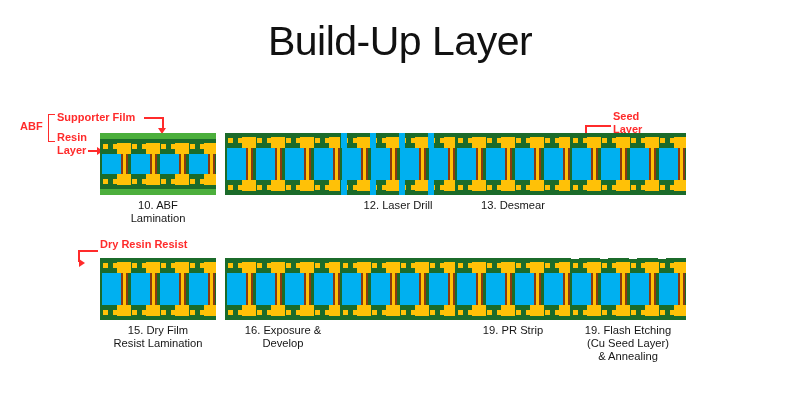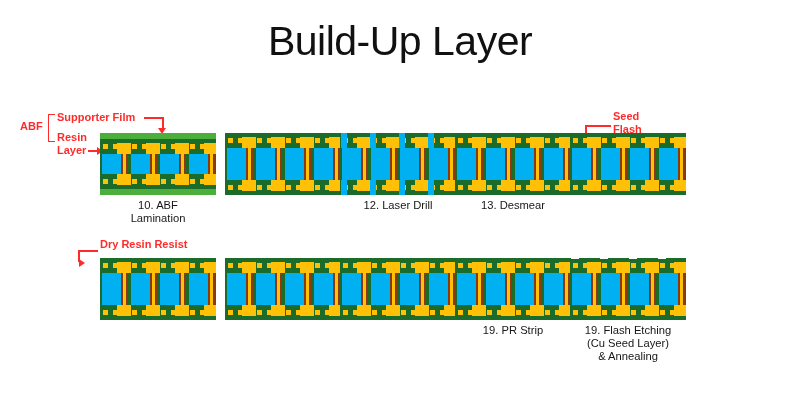--- a/index.html
+++ b/index.html
@@ -77,21 +77,21 @@
   <div class="rule" style="left:162px;top:117px;width:1.6px;height:12px;"></div>
   <div class="arrow-d" style="left:158px;top:128px;"></div>
   <div class="anno" style="left:57px;top:131px;">Resin
 Layer</div>
   <div class="rule" style="left:88px;top:150px;width:10px;height:1.6px;"></div>
   <div class="arrow-r" style="left:97px;top:147px;"></div>
 </div>
 
 <div>
   <div class="anno" style="left:613px;top:110px;">Seed
-Flash</div>
+Layer</div>
   <div class="rule" style="left:585px;top:125px;width:26px;height:1.6px;"></div>
   <div class="rule" style="left:585px;top:125px;width:1.6px;height:11px;"></div>
   <div class="arrow-d" style="left:582px;top:134px;"></div>
 </div>
 
 <div>
   <div class="anno" style="left:100px;top:238px;">Dry Resin Resist</div>
   <div class="rule" style="left:78px;top:250px;width:20px;height:1.6px;"></div>
   <div class="rule" style="left:78px;top:250px;width:1.6px;height:12px;"></div>
   <div class="arrow-r" style="left:79px;top:259px;"></div>
@@ -410,20 +410,22 @@
           <div class="via-br" style="left:21px;top:15px;width:7px;height:32px;"></div>
           <div class="via-cu" style="left:23px;top:15px;width:3px;height:32px;"></div>
           <div class="cu-pad" style="left:17px;top:4px;width:14px;height:11px;"></div>
           <div class="cu-pad" style="left:17px;top:47px;width:14px;height:11px;"></div>
           <div class="cu-dot" style="left:3px;top:5px;width:5px;height:5px;"></div>
           <div class="cu-dot" style="left:13px;top:5px;width:5px;height:5px;"></div>
           <div class="cu-dot" style="left:3px;top:52px;width:5px;height:5px;"></div>
           <div class="cu-dot" style="left:13px;top:52px;width:5px;height:5px;"></div>
         </div>
       </div>
+      <div class="caption">15. Dry Film
+Resist Lamination</div>
     </div>
     <div class="panel" style="left:225px;top:258px;width:116px;height:62px;">
       <div class="stack" style="width:116px;height:62px;">
         <div class="lyr resin" style="top:0px;height:15px;"></div>
         <div class="lyr resin" style="top:47px;height:15px;"></div>
         <div class="lyr resin" style="top:15px;height:32px;"></div>
         <div class="cell" style="left:0px;width:29px;">
           <div class="core-blk" style="left:2px;top:15px;width:19px;height:32px;"></div>
           <div class="via-br" style="left:21px;top:15px;width:7px;height:32px;"></div>
           <div class="via-cu" style="left:23px;top:15px;width:3px;height:32px;"></div>
@@ -461,20 +463,22 @@
           <div class="via-br" style="left:21px;top:15px;width:7px;height:32px;"></div>
           <div class="via-cu" style="left:23px;top:15px;width:3px;height:32px;"></div>
           <div class="cu-pad" style="left:17px;top:4px;width:14px;height:11px;"></div>
           <div class="cu-pad" style="left:17px;top:47px;width:14px;height:11px;"></div>
           <div class="cu-dot" style="left:3px;top:5px;width:5px;height:5px;"></div>
           <div class="cu-dot" style="left:13px;top:5px;width:5px;height:5px;"></div>
           <div class="cu-dot" style="left:3px;top:52px;width:5px;height:5px;"></div>
           <div class="cu-dot" style="left:13px;top:52px;width:5px;height:5px;"></div>
         </div>
       </div>
+      <div class="caption">16. Exposure &amp;
+Develop</div>
     </div>
     <div class="panel" style="left:340px;top:258px;width:116px;height:62px;">
       <div class="stack" style="width:116px;height:62px;">
         <div class="lyr resin" style="top:0px;height:15px;"></div>
         <div class="lyr resin" style="top:47px;height:15px;"></div>
         <div class="lyr resin" style="top:15px;height:32px;"></div>
         <div class="cell" style="left:0px;width:29px;">
           <div class="core-blk" style="left:2px;top:15px;width:19px;height:32px;"></div>
           <div class="via-br" style="left:21px;top:15px;width:7px;height:32px;"></div>
           <div class="via-cu" style="left:23px;top:15px;width:3px;height:32px;"></div>

